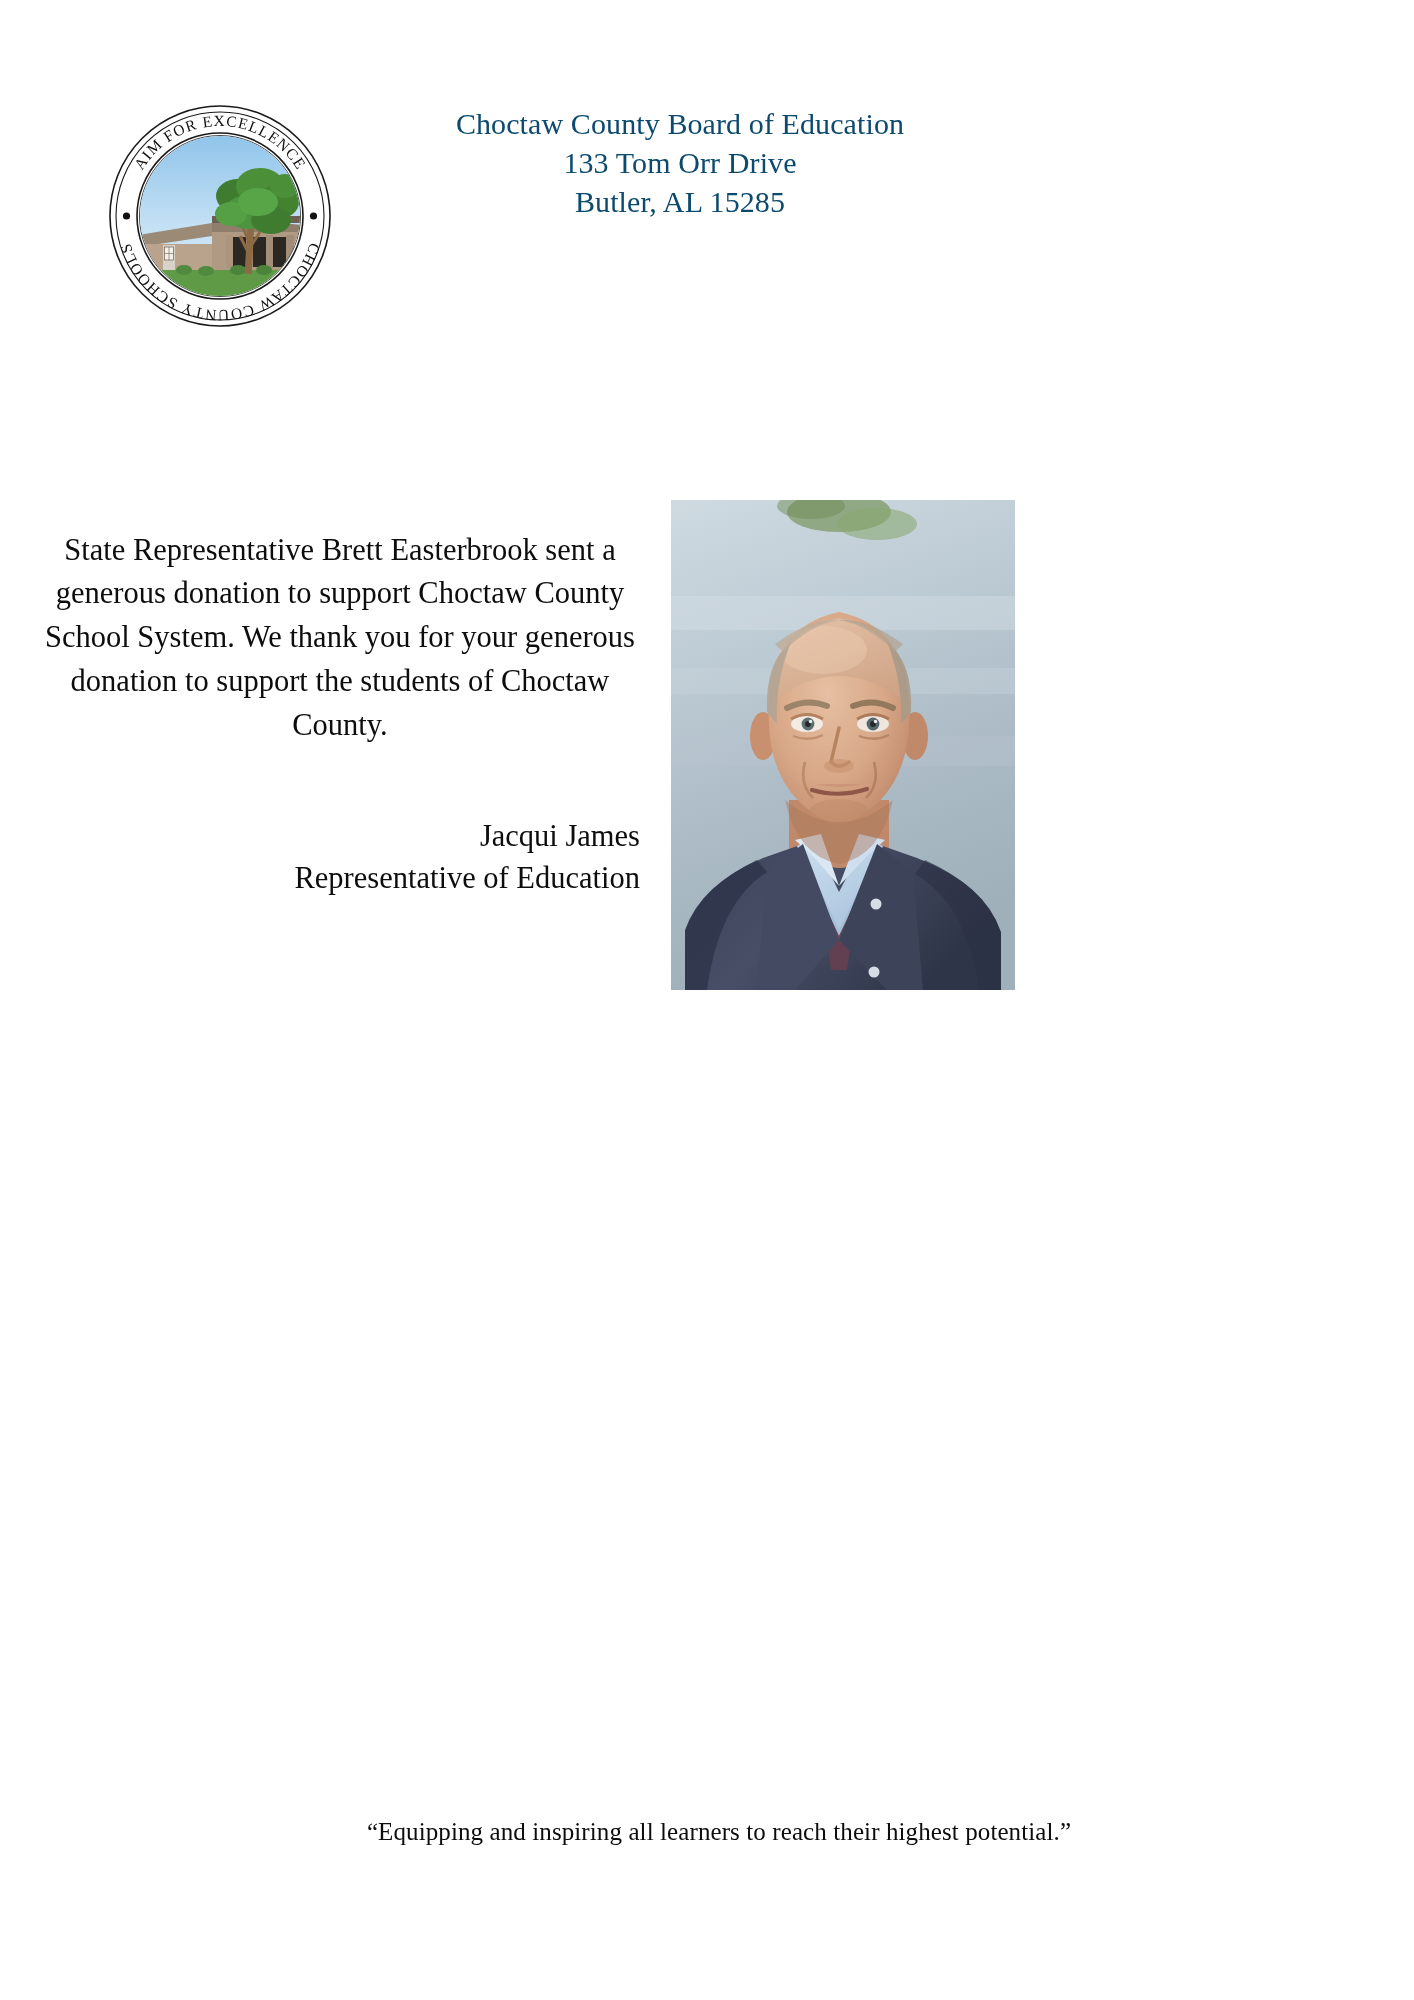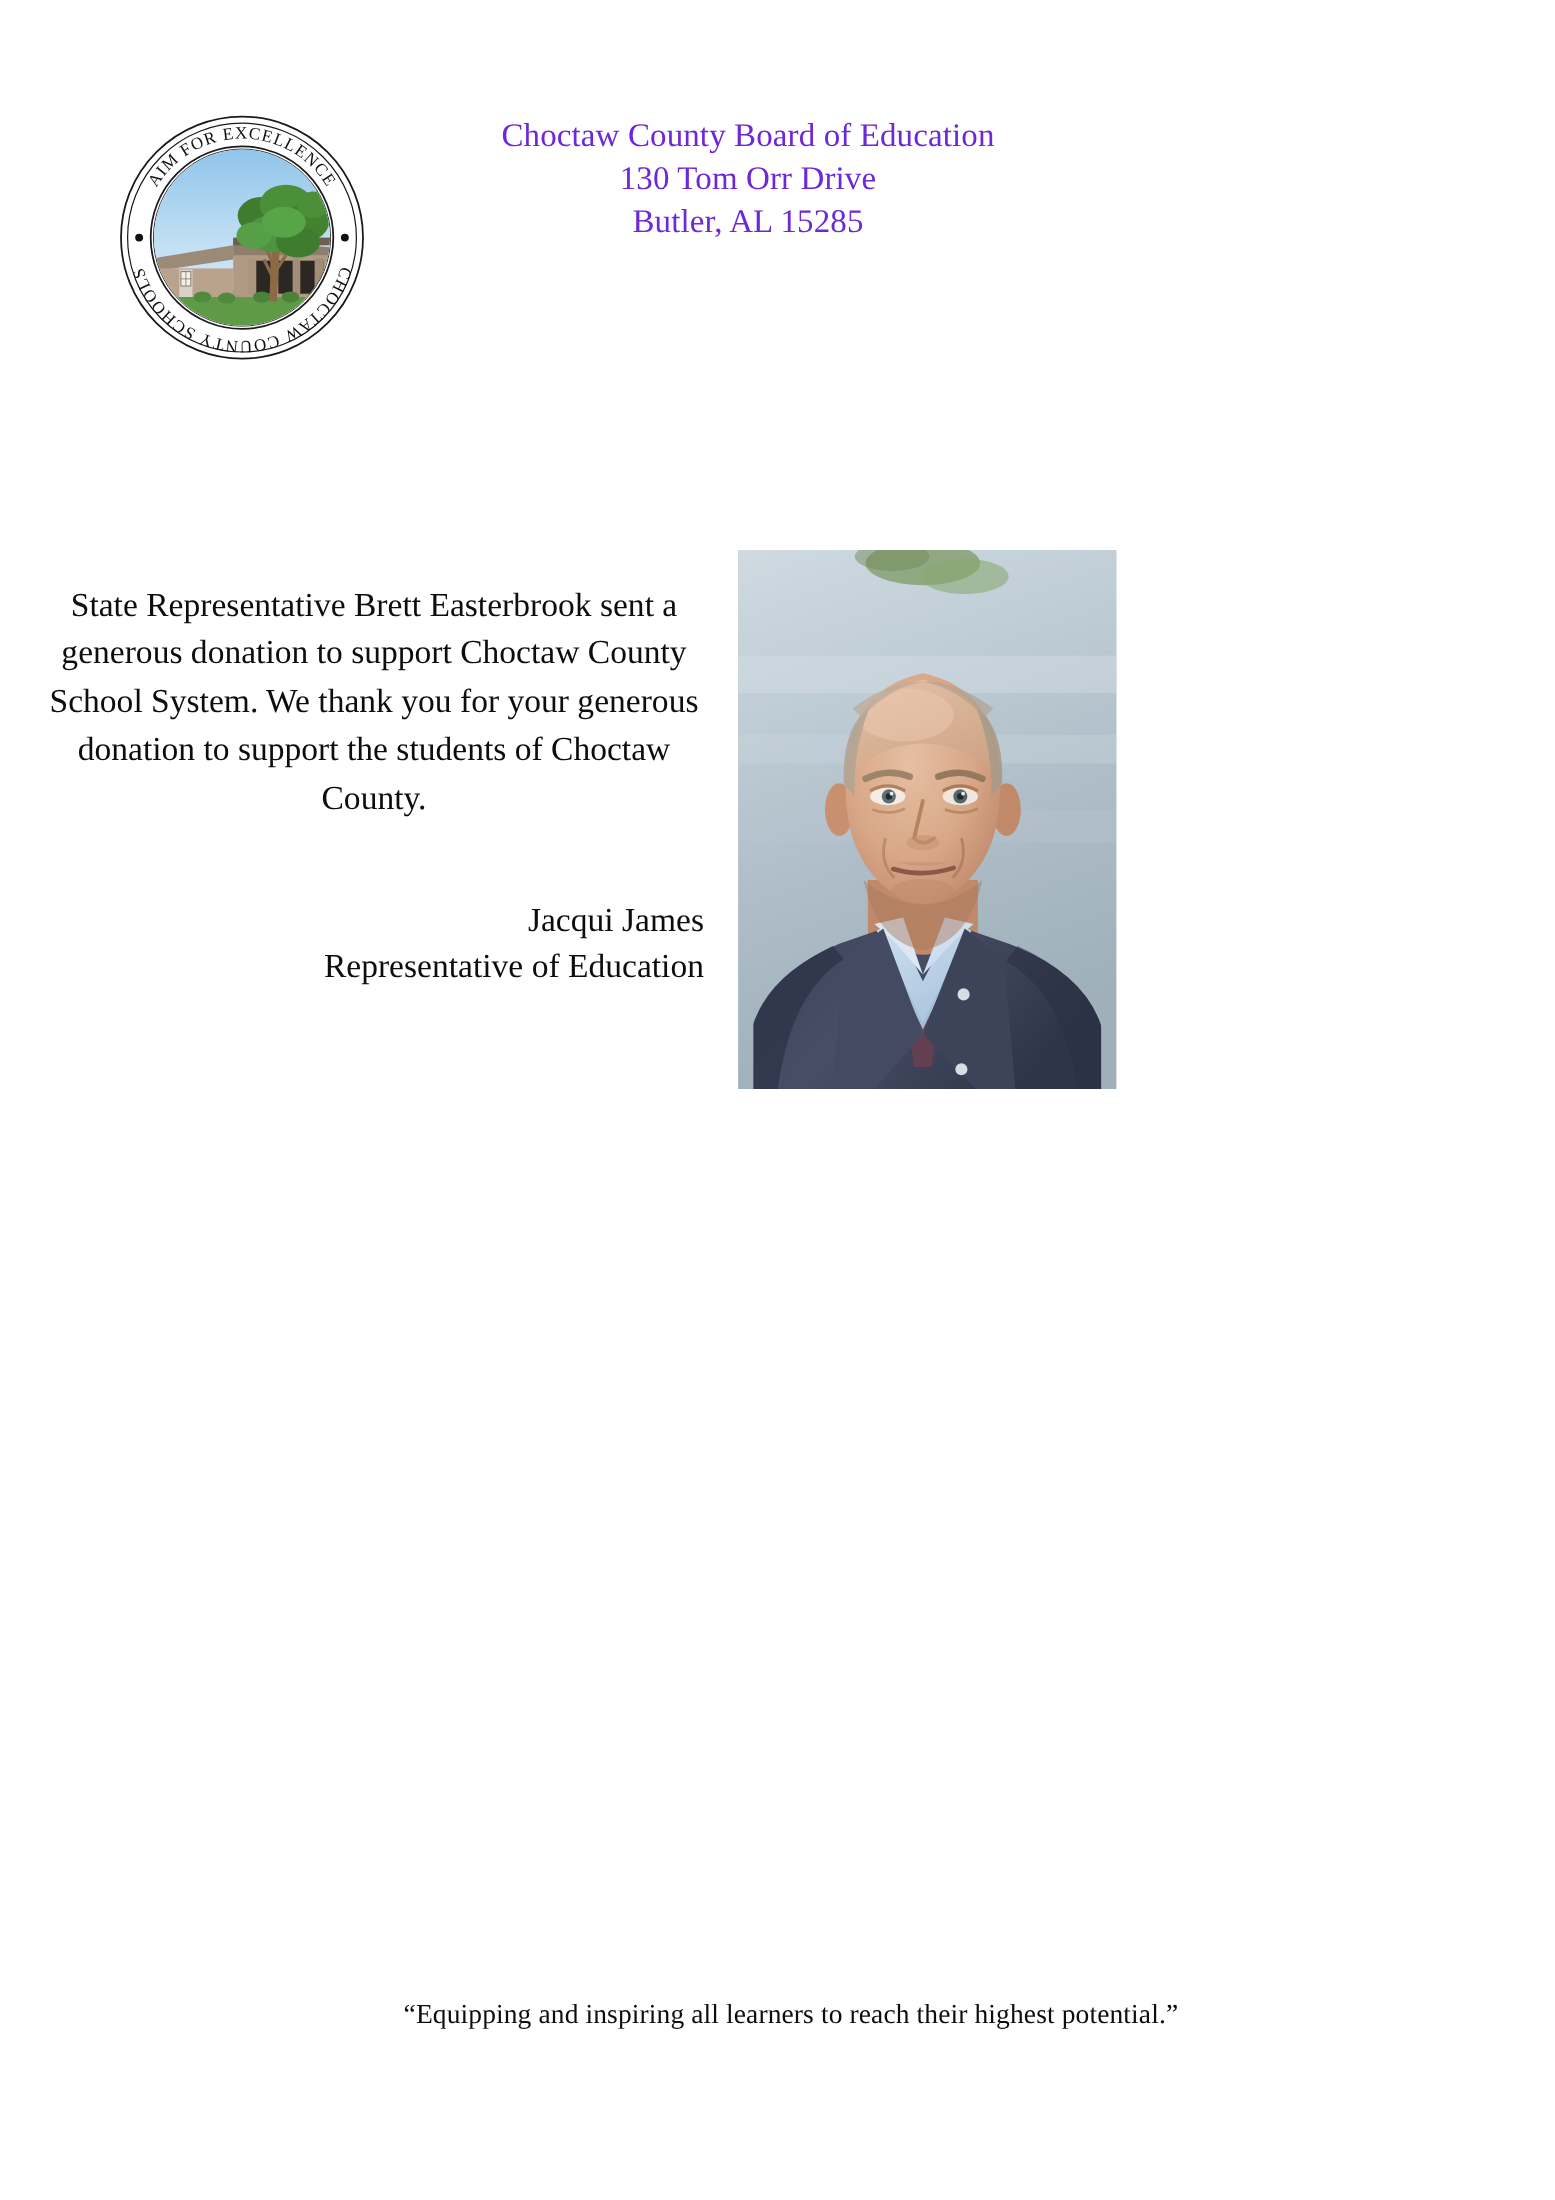--- a/index.html
+++ b/index.html
@@ -39,21 +39,21 @@
     position: absolute;
     left: 360px;
     top: 104px;
     width: 640px;
     text-align: center;
     line-height: 1.30;
   }
   .header-text .hline {
     font-size: 30px;
     letter-spacing: 0.1px;
-    color: #6d28d9;
+    color: #0c4a6e;
     white-space: nowrap;
   }
 
   
   .body-area {
     position: absolute;
     left: 0;
     top: 470px;
     width: 1287px;
     height: 560px;
@@ -187,21 +187,21 @@
           <textPath href="#botArc" startOffset="50%" text-anchor="middle">CHOCTAW COUNTY SCHOOLS</textPath>
         </text>
 
         <circle cx="18.5" cy="112" r="3.6" fill="#111111"></circle>
         <circle cx="205.5" cy="112" r="3.6" fill="#111111"></circle>
       </svg>
     </div>
 
     <div class="header-text">
       <div class="hline">Choctaw County Board of Education</div>
-      <div class="hline">130 Tom Orr Drive</div>
+      <div class="hline">133 Tom Orr Drive</div>
       <div class="hline">Butler, AL 15285</div>
     </div>
   </div>
 
   <div class="body-area">
 
     <div class="letter-col">
       <p class="letter-body">State Representative Brett Easterbrook sent a generous donation to support Choctaw County School System. We thank you for your generous donation to support the students of Choctaw County.</p>
 
       <div class="sign-block">

